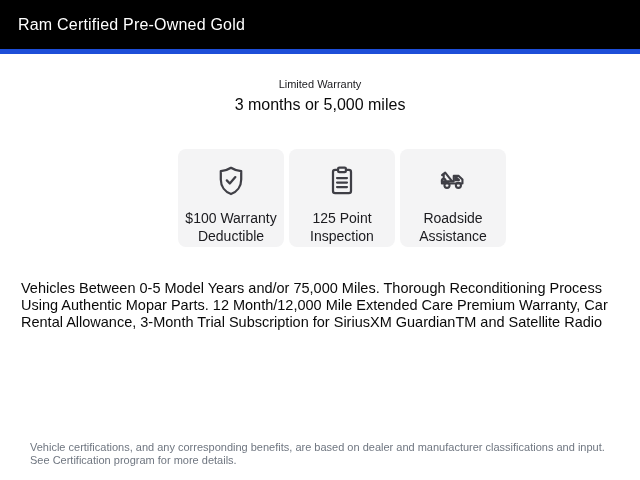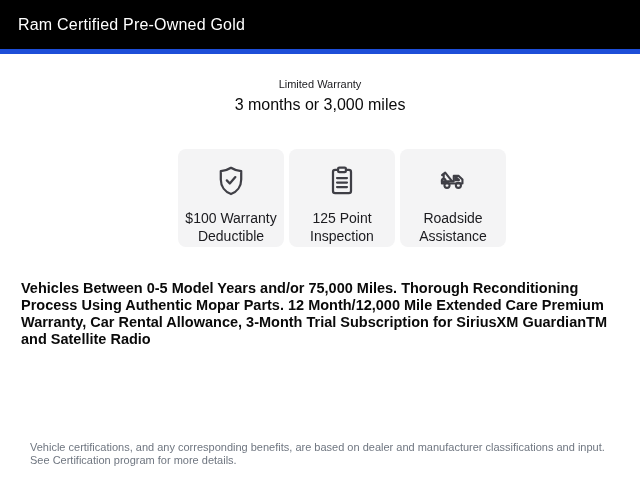--- a/index.html
+++ b/index.html
@@ -72,21 +72,20 @@
     font-size: 14px;
     line-height: 1.3;
     color: #1b1b1f;
     text-align: center;
   }
   .description {
     margin: 33px 20px 0 21px;
     font-size: 14.5px;
     line-height: 17px;
     color: #0a0a0a;
-    font-weight: bold;
   }
   .disclaimer {
     position: absolute;
     left: 30px;
     right: 28px;
     top: 441px;
     font-size: 11px;
     line-height: 12.5px;
     color: #6f7680;
   }
@@ -94,21 +93,21 @@
 </head>
 <body>
 
 <div class="page">
 
   <div class="header">
     <span class="header-title">Ram Certified Pre-Owned Gold</span>
   </div>
 
   <div class="warranty-type">Limited Warranty</div>
-  <div class="warranty-term">3 months or 3,000 miles</div>
+  <div class="warranty-term">3 months or 5,000 miles</div>
 
   <div class="benefits-row">
 
     <div class="benefit-card">
       <span class="benefit-icon">
         <svg viewBox="0 0 24 24" fill="none" stroke="#3f3f46" stroke-width="1.5" stroke-linecap="round" stroke-linejoin="round">
           <path d="M12 3.2 C10.1 4.5 7.6 5.2 5.2 5.4 V11 c0 4.7 2.9 8.3 6.8 9.7 3.9-1.4 6.8-5 6.8-9.7 V5.4 C16.4 5.2 13.9 4.5 12 3.2 Z"></path>
           <path d="M9.2 11.6 l2 2.1 3.7-4.3"></path>
         </svg>
       </span>

